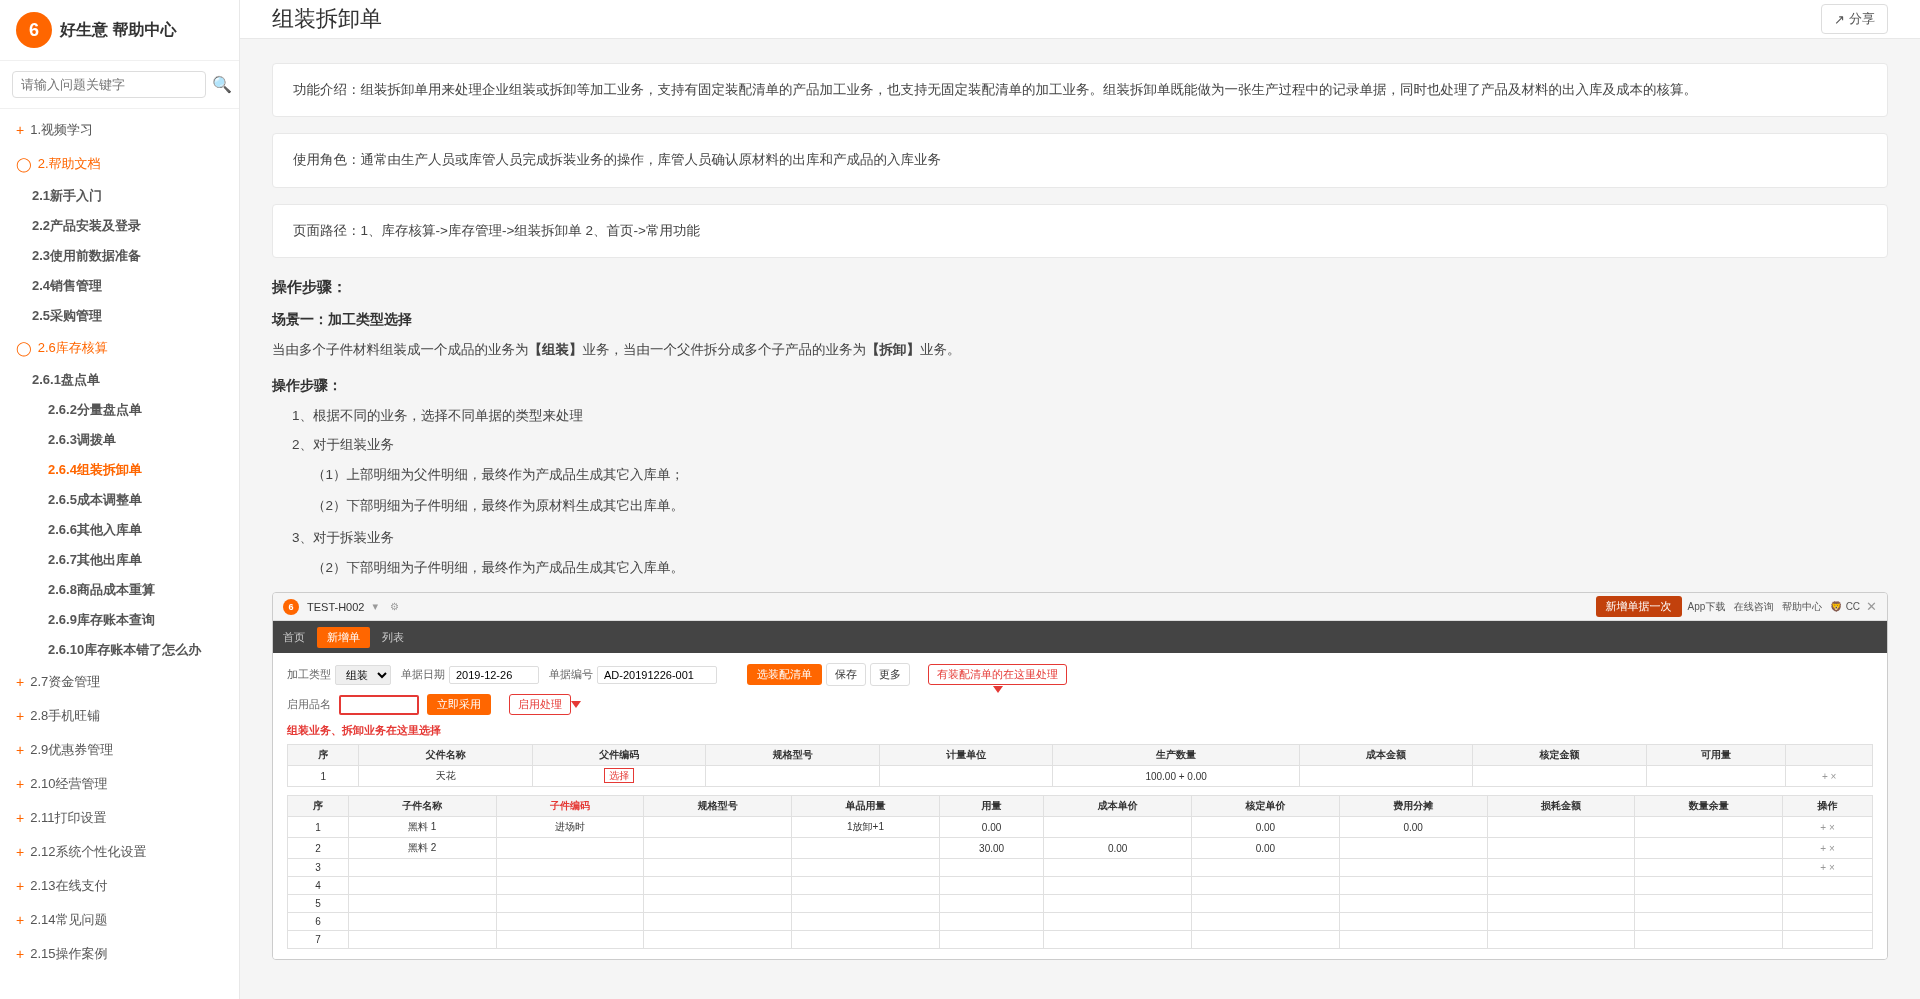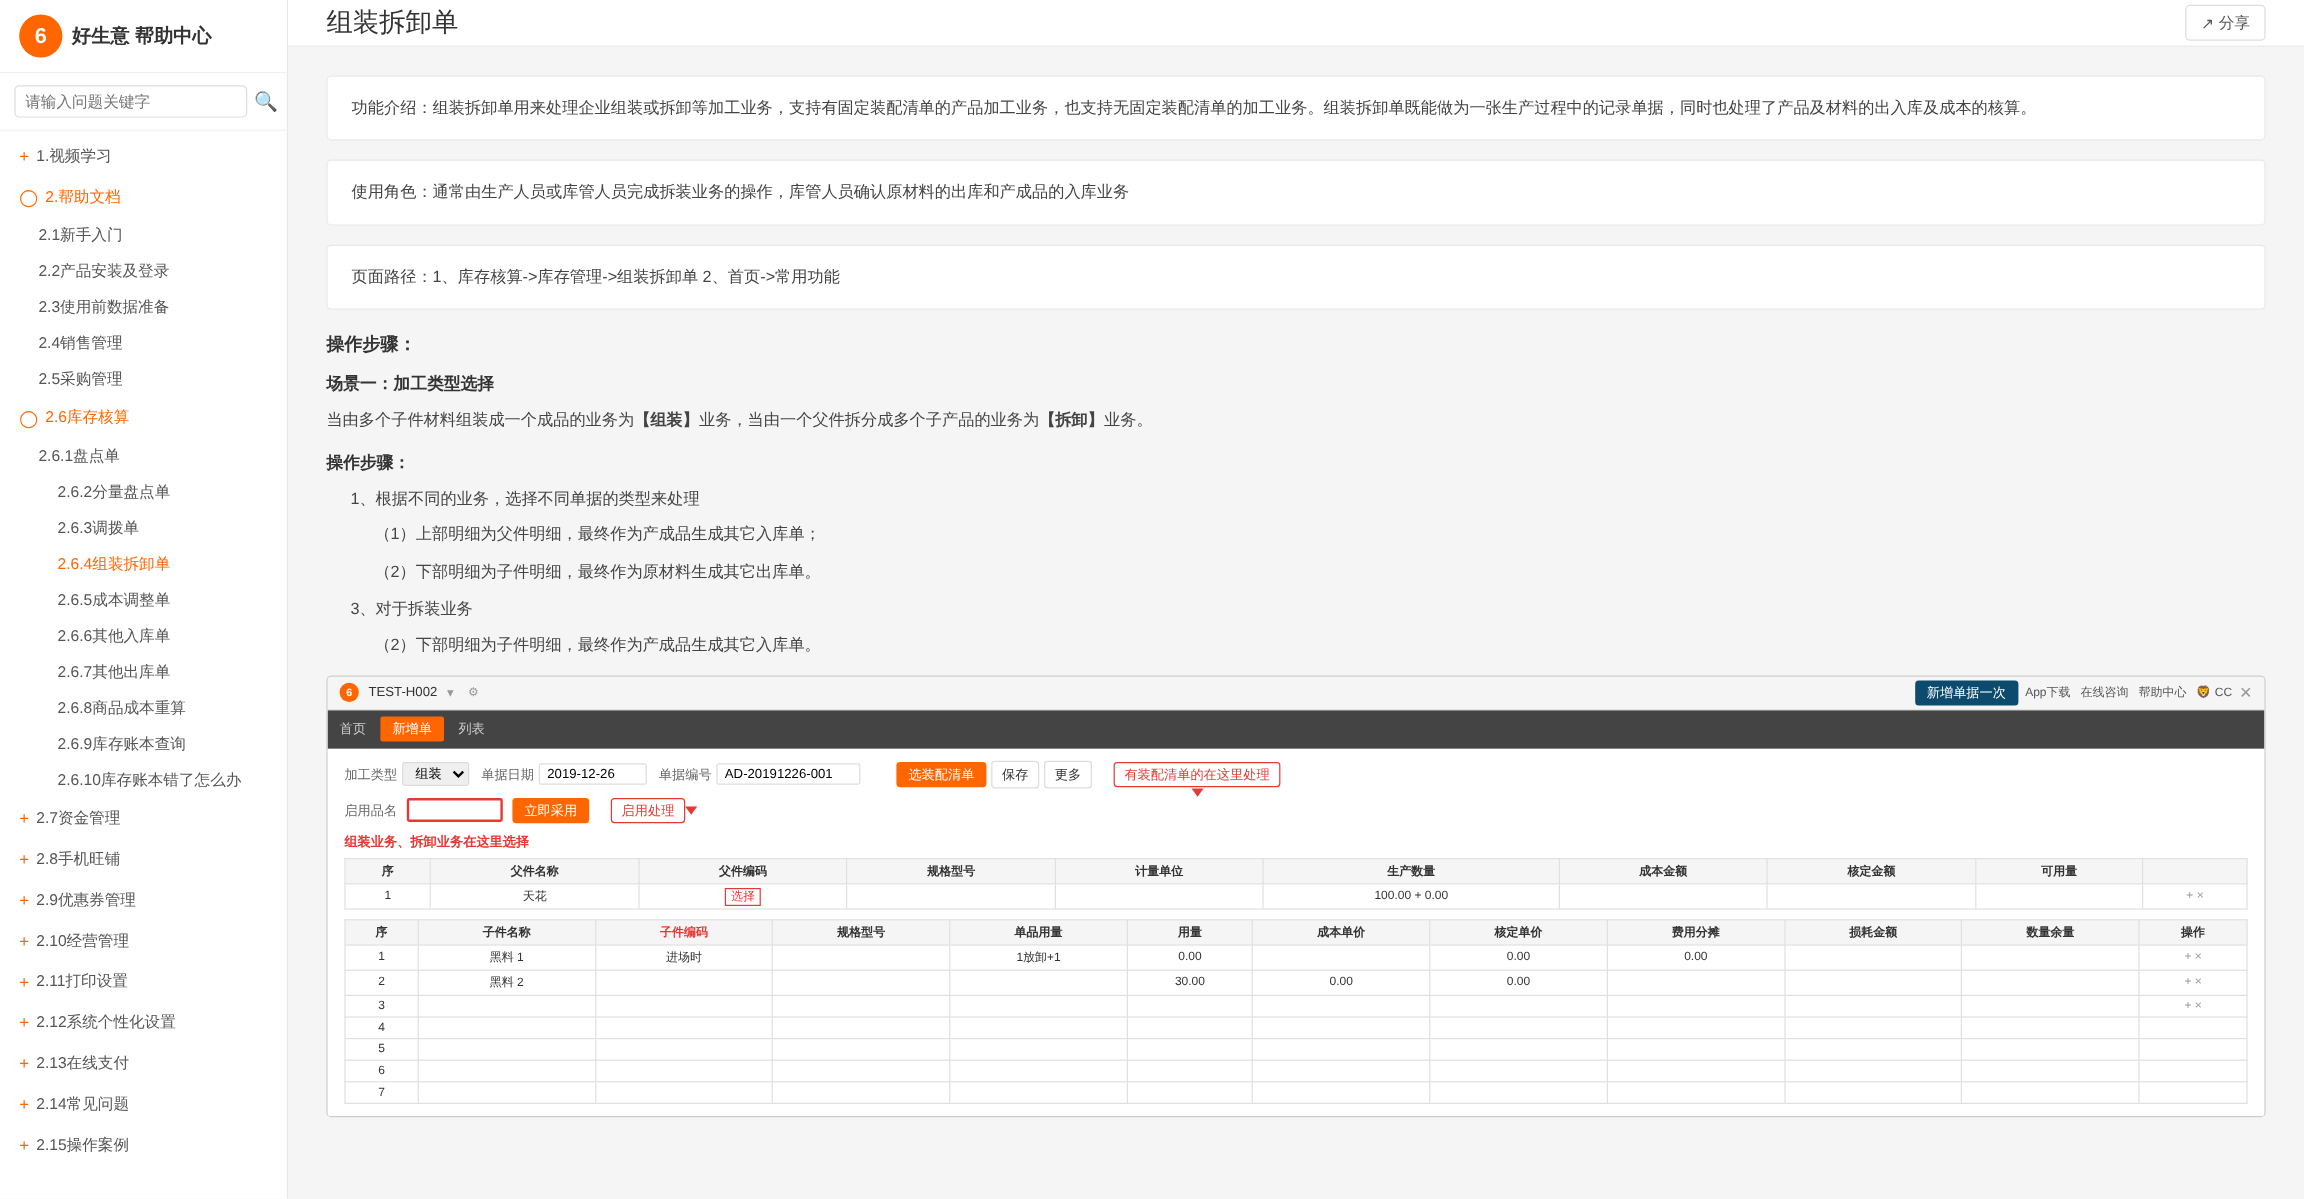--- a/index.html
+++ b/index.html
@@ -53,20 +53,21 @@
       display: flex; align-items: center; gap: 6px;
       padding: 8px 16px; cursor: pointer; font-size: 13px; color: #555;
       user-select: none;
     }
     .nav-item .plus-icon { color: #ff6600; font-size: 14px; }
     .nav-item.section-active { color: #ff6600; }
     .nav-sub-item {
       padding: 6px 16px 6px 32px;
       cursor: pointer; font-size: 13px; color: #555;
       display: block;
+      font-weight: bold;
     }
     .nav-sub-item.active { color: #ff6600; }
 
     
     #main {
       flex: 1;
       display: flex;
       flex-direction: column;
       overflow: hidden;
       background: #f5f5f5;
@@ -123,21 +124,21 @@
       width: 100%; border-collapse: collapse; font-size: 10px; margin-top: 6px;
     }
     .mock-table th {
       background: #f5f5f5; border: 1px solid #e0e0e0;
       padding: 3px 5px; text-align: center;
     }
     .mock-table td {
       border: 1px solid #e0e0e0; padding: 3px 5px; text-align: center;
     }
     .teal-btn {
-      background: #0c4a6e; color: #fff;
+      background: #c2410c; color: #fff;
       padding: 3px 10px; border-radius: 3px;
       font-size: 11px; border: none;
     }
 
     
     .mock-screenshot {
       border: 1px solid #ccc;
       border-radius: 4px;
       overflow: hidden;
       margin-top: 12px;
@@ -258,20 +259,21 @@
     <div class="sub-heading">场景一：加工类型选择</div>
 
     <p class="content-text">
       当由多个子件材料组装成一个成品的业务为<b>【组装】</b>业务，当由一个父件拆分成多个子产品的业务为<b>【拆卸】</b>业务。
     </p>
 
     <div class="sub-heading">操作步骤：</div>
 
     <p class="content-text step-num indent-1">1、根据不同的业务，选择不同单据的类型来处理</p>
 
+    <p class="content-text step-num indent-1">2、对于组装业务</p>
     <p class="content-text indent-2">（1）上部明细为父件明细，最终作为产成品生成其它入库单；</p>
     <p class="content-text indent-2">（2）下部明细为子件明细，最终作为原材料生成其它出库单。</p>
 
     <p class="content-text step-num indent-1">3、对于拆装业务</p>
     <p class="content-text indent-2">（2）下部明细为子件明细，最终作为产成品生成其它入库单。</p>
 
     <div class="mock-screenshot">
 
       <div style="background:#f5f5f5; border-bottom:1px solid #ddd; padding:3px 10px; display:flex; align-items:center; justify-content:space-between;">
         <div style="display:flex; align-items:center; gap:8px;">

